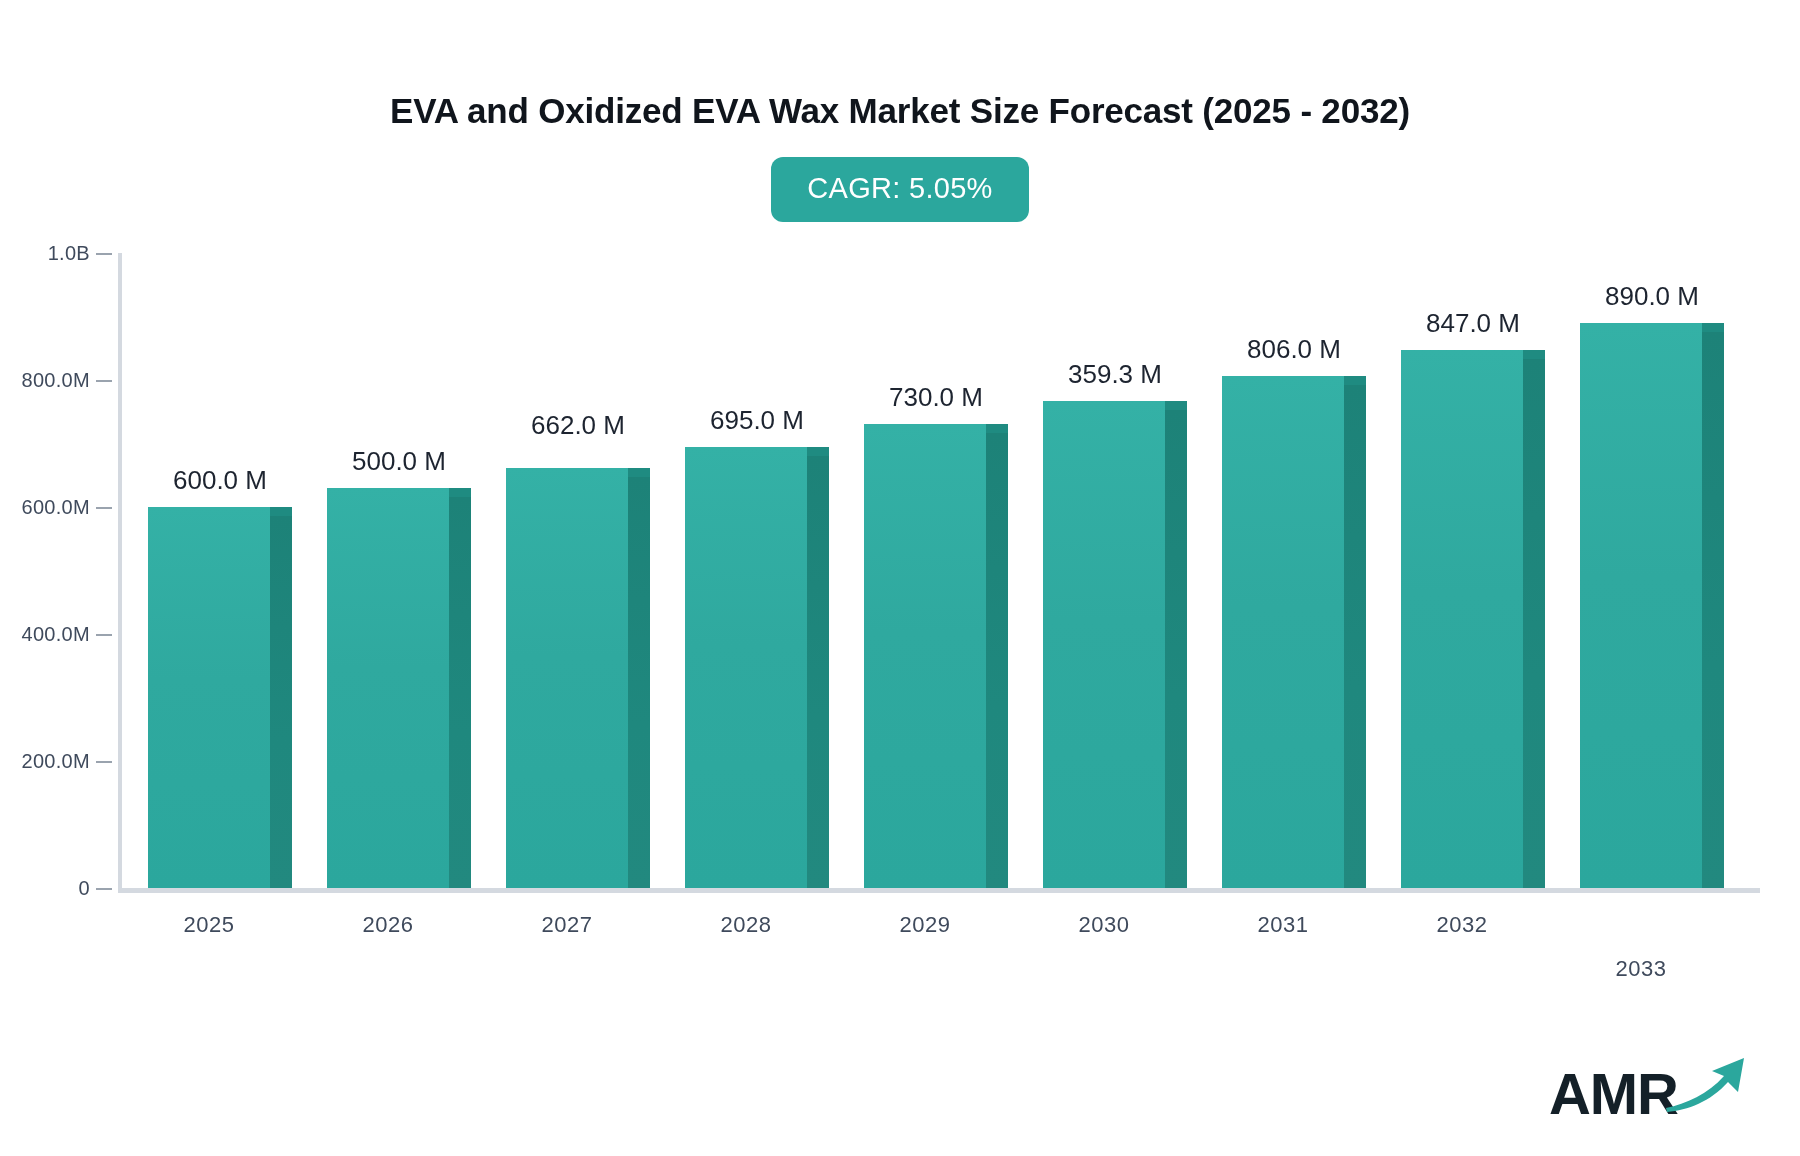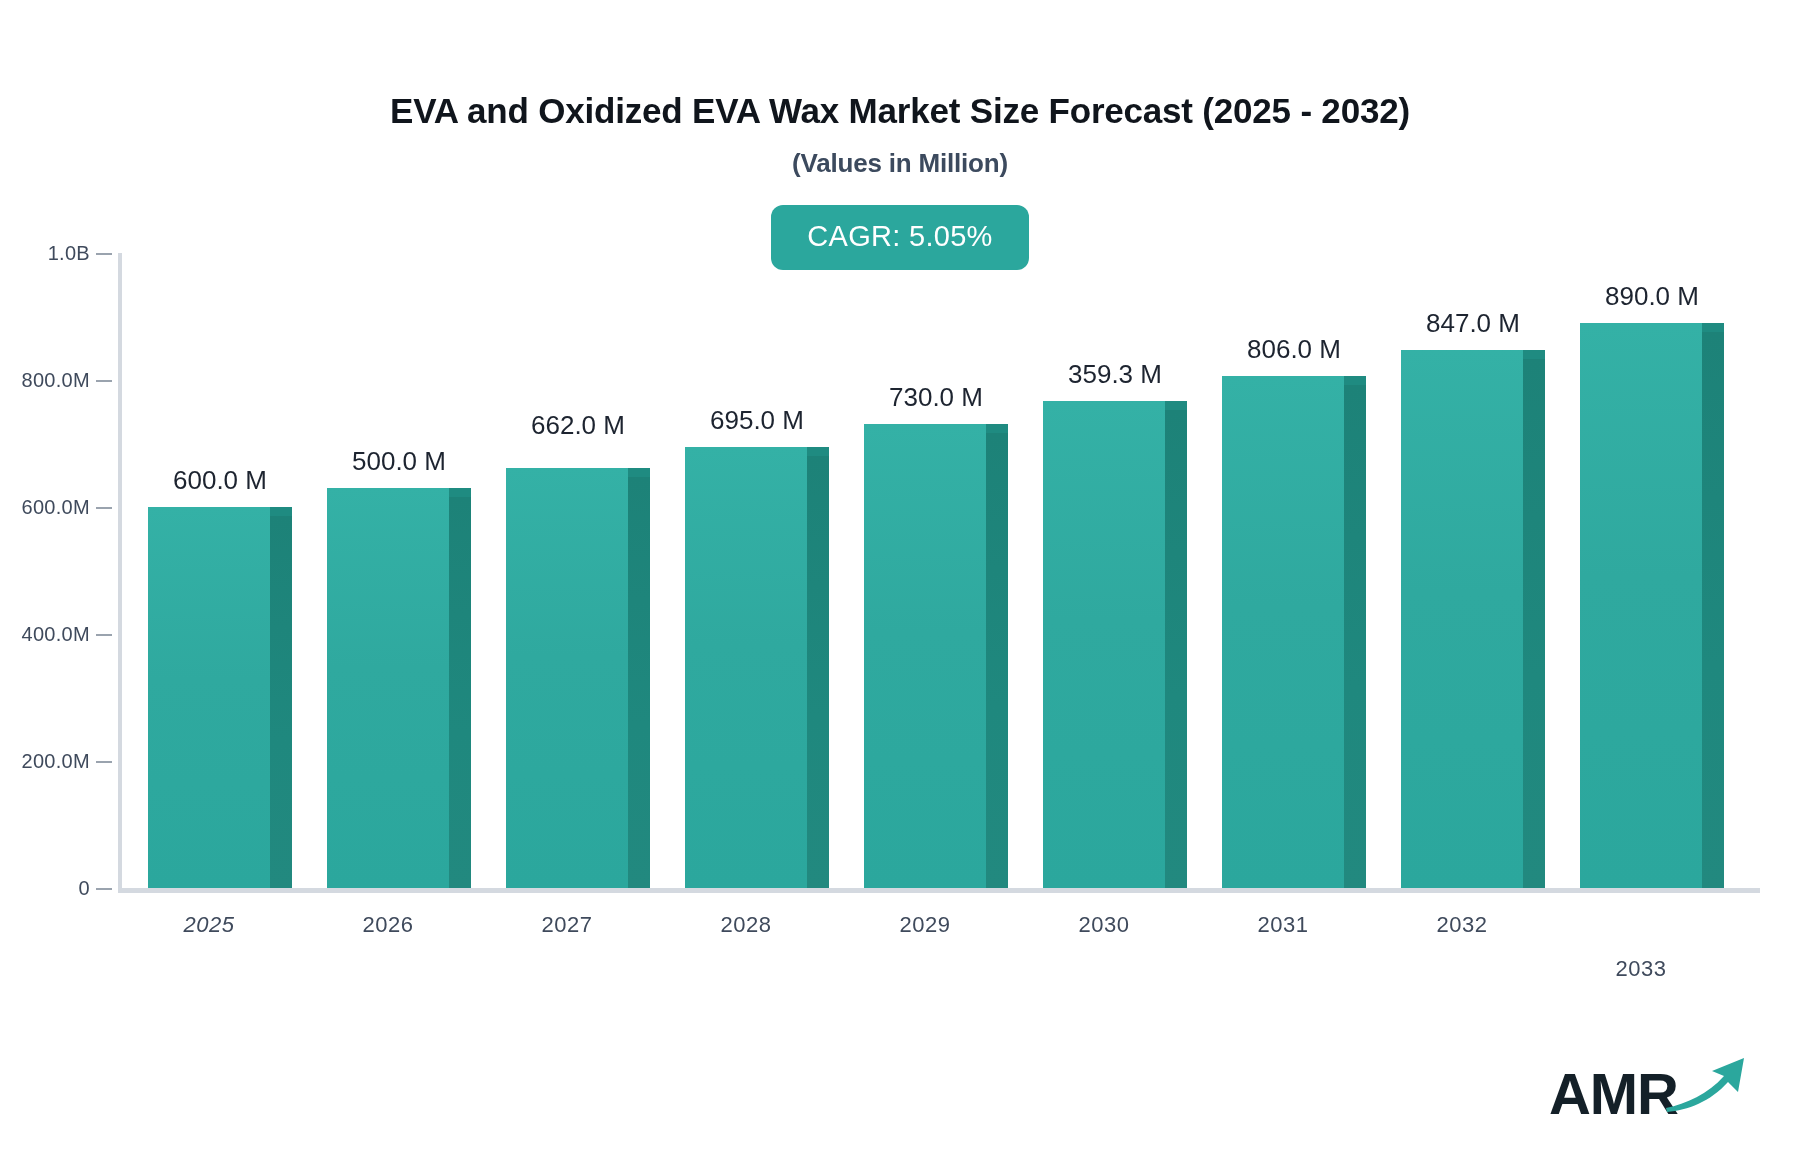--- a/index.html
+++ b/index.html
@@ -139,21 +139,20 @@
     letter-spacing: -1px;
     line-height: 0.9;
   }
   #logo-arrow { margin-left: -14px; margin-bottom: 2px; }
 </style>
 </head>
 <body>
 
 <div id="header">
   <div id="chart-title">EVA and Oxidized EVA Wax Market Size Forecast (2025 - 2032)</div>
-  <div id="chart-subtitle">(Values in Million)</div>
 </div>
 
 <div id="cagr-wrap">
   <span id="cagr-badge">CAGR: 5.05%</span>
 </div>
 
 <div id="plot">
   <div id="plot-inner">
     <div id="y-axis-line" style="left: 118px; top: 253px; height: 638px;"></div>
     <div id="x-axis-line" style="left: 118px; top: 888px; width: 1642px;"></div>
@@ -168,21 +167,21 @@
       <div class="ytick-label" style="top: 380px; right: 1710px;">800.0M</div>
       <div class="ytick-dash" style="top: 381px; left: 96px;"></div>
       <div class="ytick-label" style="top: 253px; right: 1710px;">1.0B</div>
       <div class="ytick-dash" style="top: 254px; left: 96px;"></div>
       <div class="bar-group" style="left: 148px; top: 507px; width: 144px; height: 381px; bottom: auto;">
         <div class="bar-front" style="width: 122px; height: 381px;"></div>
         <div class="bar-side" style="left: 122px; width: 22px; height: 372px;"></div>
         <div class="bar-top" style="left: 122px; top: 0px; width: 22px;"></div>
       </div>
       <div class="bar-value" style="left: 90px; top: 465px;">600.0 M</div>
-      <div class="x-label" style="left: 79px; top: 912px; font-style: italic;">2025</div>
+      <div class="x-label" style="left: 79px; top: 912px;">2025</div>
       <div class="bar-group" style="left: 327px; top: 487.95px; width: 144px; height: 400.05px; bottom: auto;">
         <div class="bar-front" style="width: 122px; height: 400.05px;"></div>
         <div class="bar-side" style="left: 122px; width: 22px; height: 391.05px;"></div>
         <div class="bar-top" style="left: 122px; top: 0px; width: 22px;"></div>
       </div>
       <div class="bar-value" style="left: 269px; top: 445.95px;">500.0 M</div>
       <div class="x-label" style="left: 258px; top: 912px;">2026</div>
       <div class="bar-group" style="left: 506px; top: 467.63px; width: 144px; height: 420.37px; bottom: auto;">
         <div class="bar-front" style="width: 122px; height: 420.37px;"></div>
         <div class="bar-side" style="left: 122px; width: 22px; height: 411.37px;"></div>

